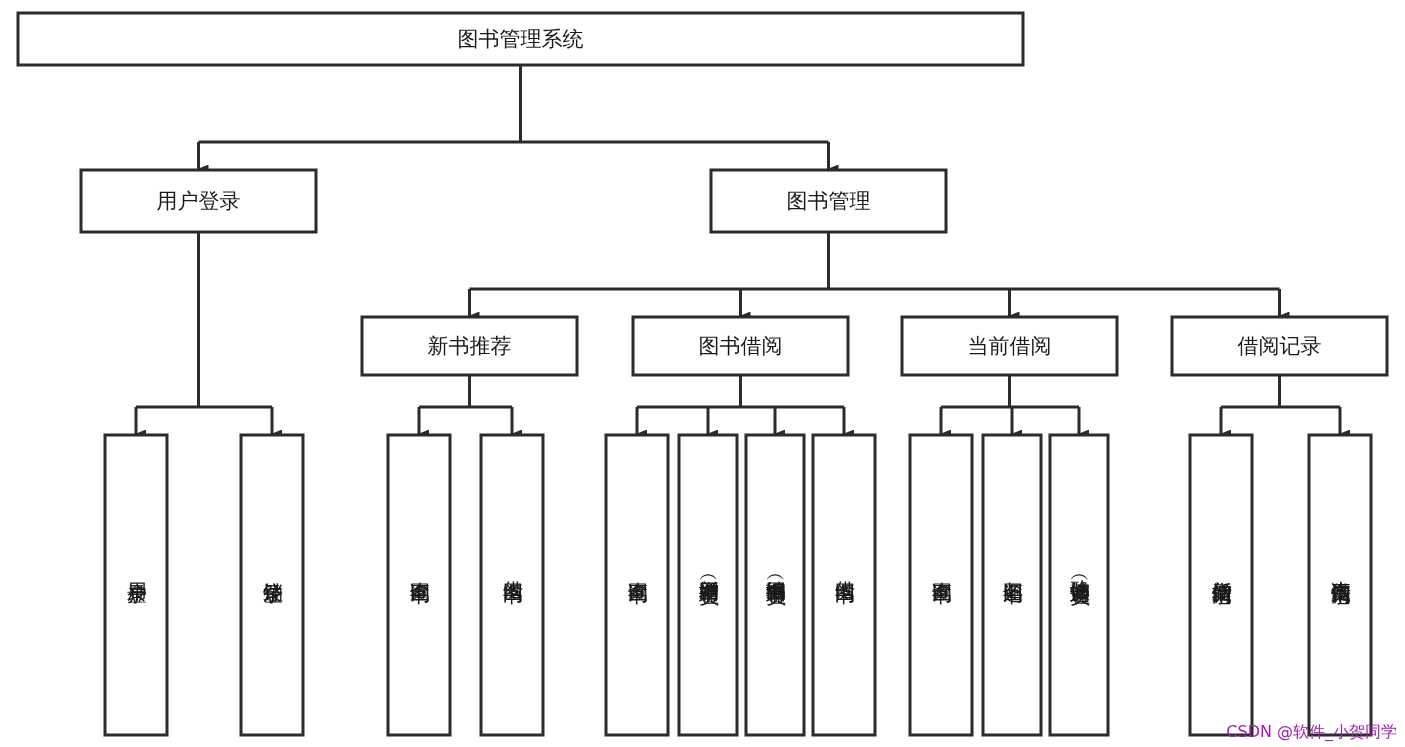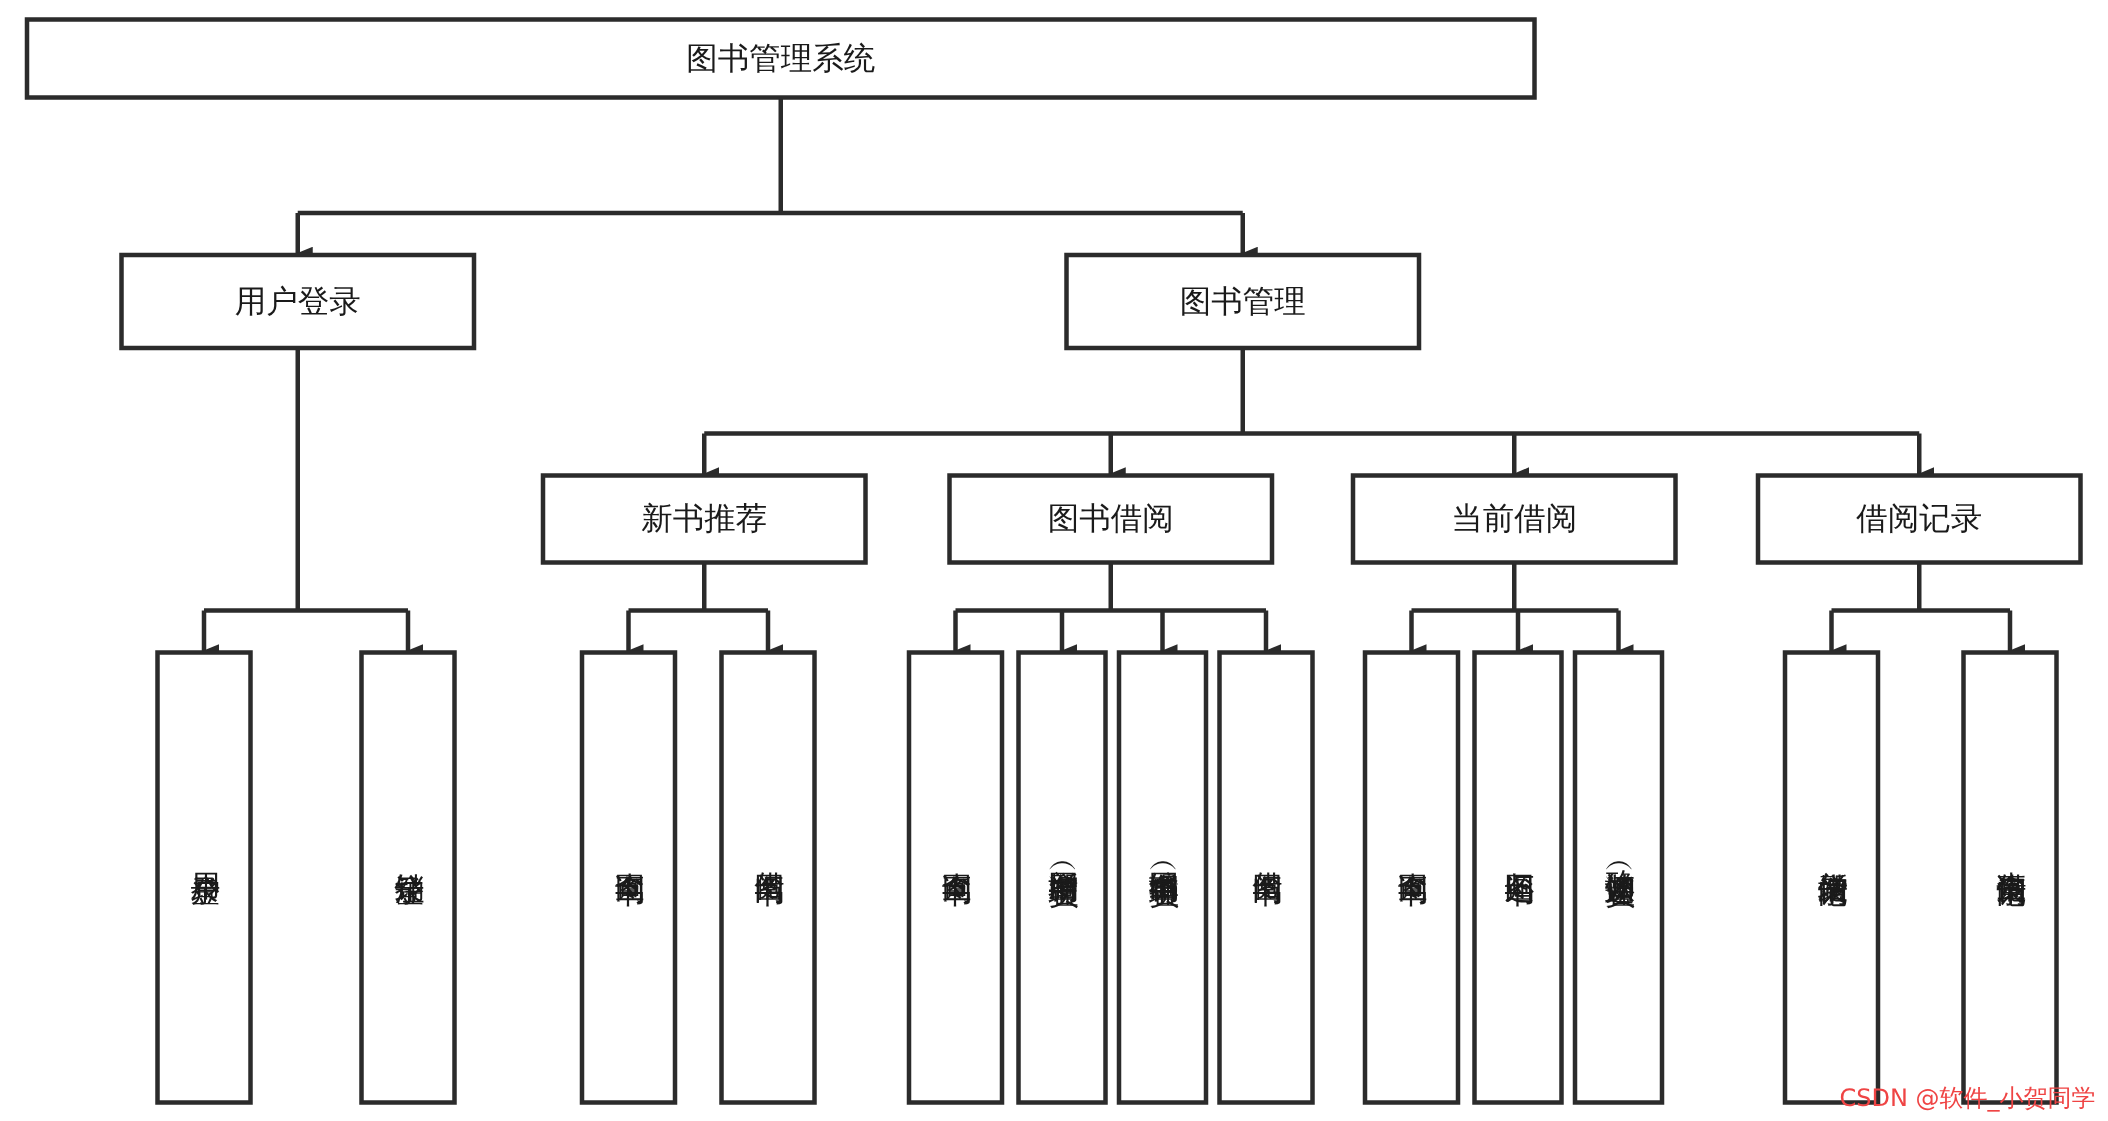--- a/index.html
+++ b/index.html
@@ -20,21 +20,21 @@
   }
   .node-label.vert{
     font-size:20px;
     writing-mode:vertical-rl;
     text-orientation:upright;
     letter-spacing:1px;
   }
   .watermark{
     position:absolute;
     right:8px;bottom:4px;
-    color:#ef4444;
+    color:#a21caf;
     font-size:16px;
     font-family:"DejaVu Sans","Liberation Sans",sans-serif;
     white-space:nowrap;
     user-select:none;
   }
 </style>
 </head>
 <body>
 
 <div id="stage">

